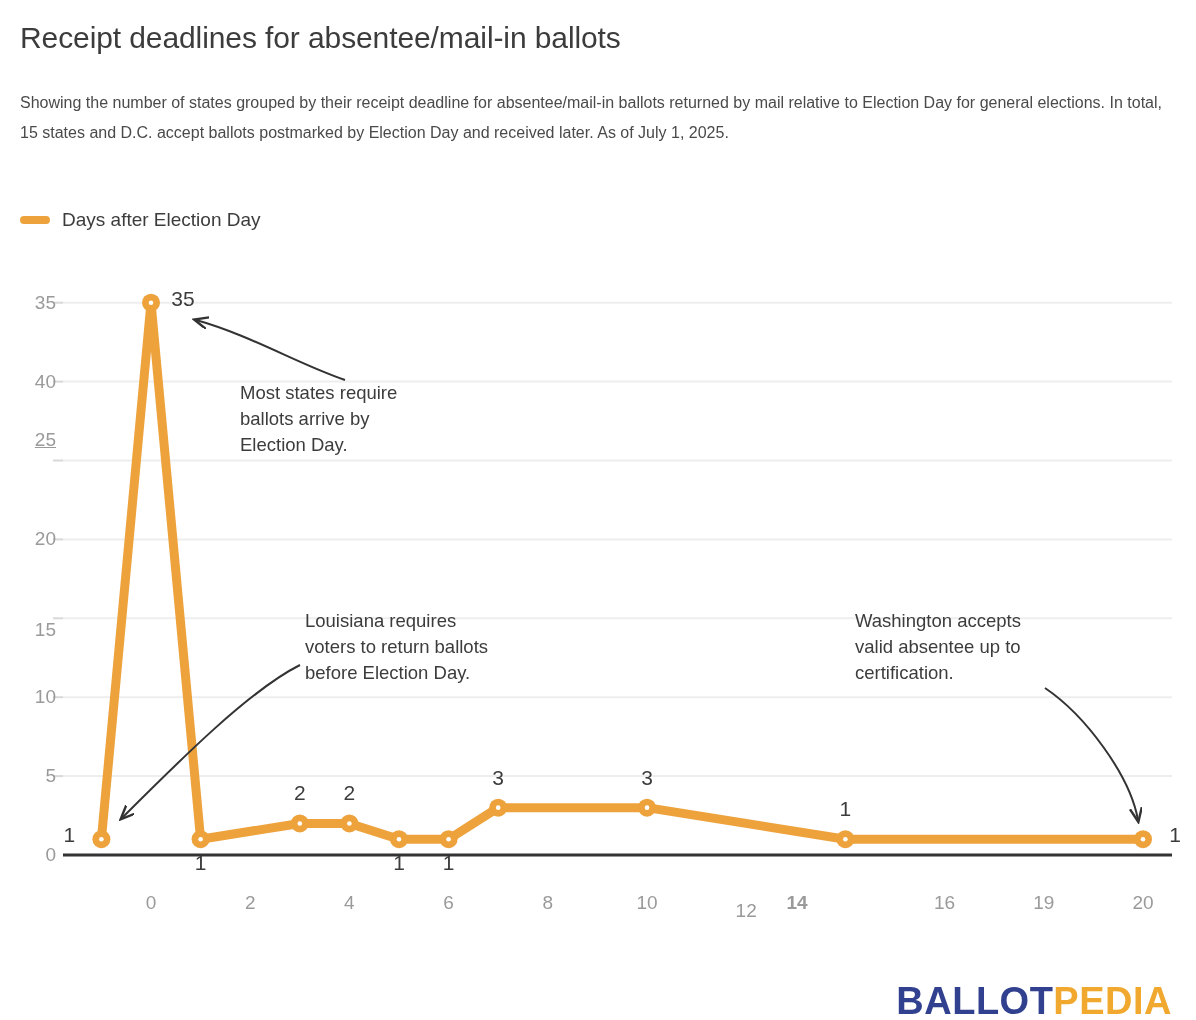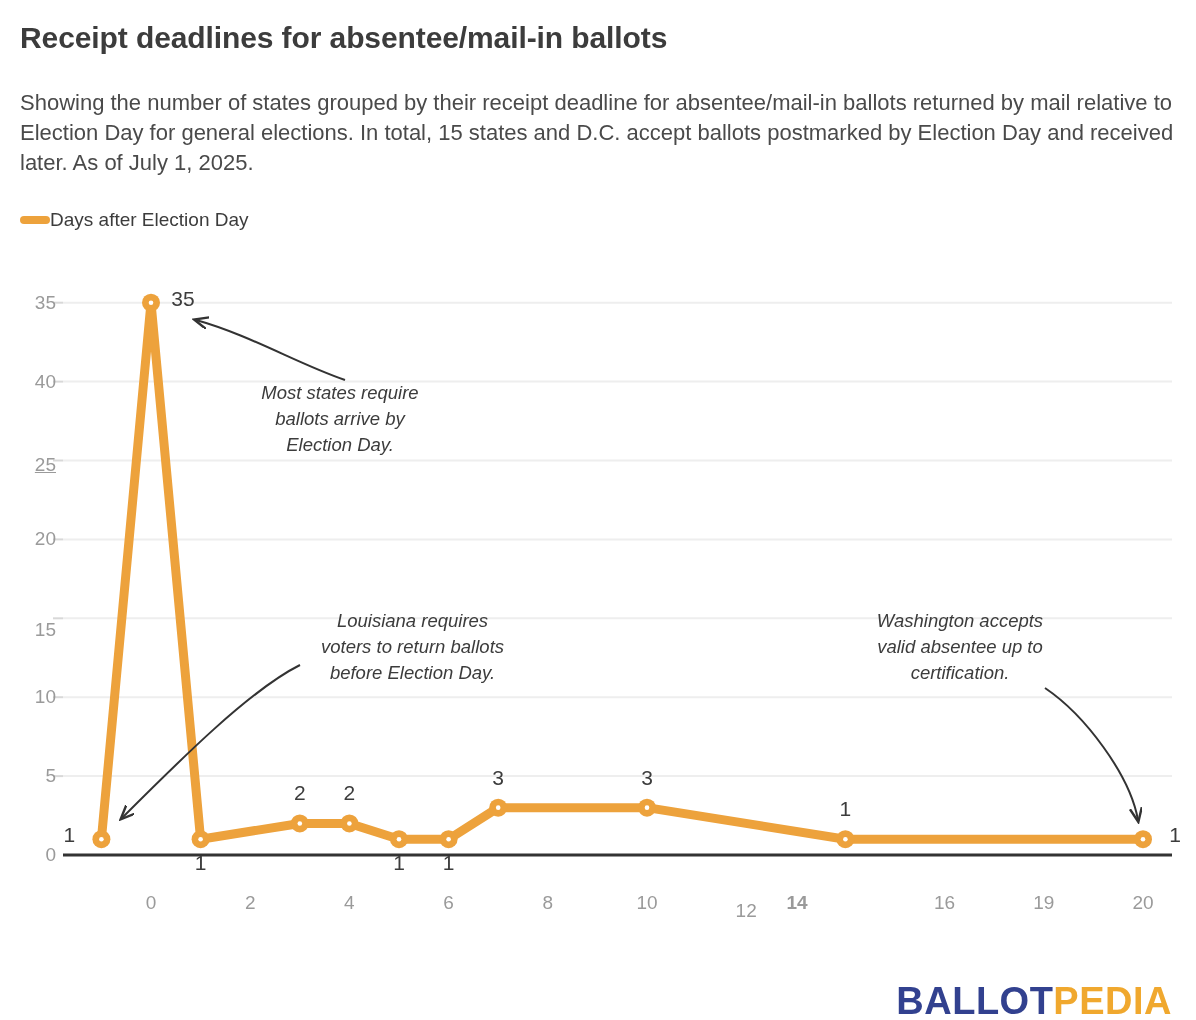--- a/index.html
+++ b/index.html
@@ -8,30 +8,30 @@
     background:#ffffff;
     font-family:"Liberation Sans", sans-serif;
     color:#3c3c3c;
     overflow:hidden;
     position:relative;
   }
   #root{position:relative;width:1196px;height:1020px;}
 
   .title{
     position:absolute;left:20px;top:20px;width:1150px;
-    font-size:30px;font-weight:700;color:#3c3c3c;
+    font-size:30px;font-weight:400;color:#3c3c3c;
     letter-spacing:-0.1px;line-height:36px;
   }
   .subtitle{
     position:absolute;left:20px;top:88px;width:1160px;
-    font-size:22px;font-weight:400;color:#4a4a4a;
+    font-size:16px;font-weight:400;color:#4a4a4a;
     line-height:30px;
   }
 
-  .legend{position:absolute;left:20px;top:209px;display:flex;align-items:center;}
+  .legend{position:absolute;left:20px;top:209px;display:flex;align-items:center;gap:12px;}
   .legend-swatch{width:30px;height:8px;border-radius:4px;background:#eda23c;display:block;}
   .legend-label{font-size:19px;color:#3c3c3c;}
 
   .plot{position:absolute;left:0;top:0;width:1196px;height:1020px;pointer-events:none;}
 
   .ytick{
     position:absolute;right:0;width:46px;text-align:right;
     font-size:19px;color:#9a9a9a;transform:translateY(-50%);
   }
 
@@ -40,21 +40,21 @@
     transform:translateX(-50%);text-align:center;
   }
 
   .dlabel{
     position:absolute;font-size:21px;color:#3c3c3c;
     transform:translateX(-50%);white-space:nowrap;
   }
 
   .anno{
     position:absolute;font-size:18.5px;color:#3c3c3c;line-height:26px;
-    text-align:center;white-space:pre-line;font-style:italic;
+    white-space:pre-line;
   }
 
   .logo{
     position:absolute;right:24px;top:980px;
     font-size:38px;font-weight:bold;letter-spacing:0.5px;
   }
   .logo .b{color:#32418f;}
   .logo .p{color:#f0a82e;}
 </style>
 </head>
@@ -118,21 +118,21 @@
       <path d="M 300,665 C 250,690 180,760 122,818" fill="none" stroke="#333333" stroke-width="2" marker-end="url(#arrowhead)"></path>
       <path d="M 1045,688 C 1085,715 1130,775 1138,820" fill="none" stroke="#333333" stroke-width="2" marker-end="url(#arrowhead)"></path>
     </svg>
 
   <div id="ticks-layer">
       <div class="ytick" style="top: 855px; left: 10px; right: auto; position: absolute;">0</div>
       <div class="ytick" style="top: 776.1px; left: 10px; right: auto; position: absolute;">5</div>
       <div class="ytick" style="top: 697.2px; left: 10px; right: auto; position: absolute;">10</div>
       <div class="ytick" style="top: 618.3px; left: 10px; right: auto; position: absolute; margin-top: 12px;">15</div>
       <div class="ytick" style="top: 539.4px; left: 10px; right: auto; position: absolute;">20</div>
-      <div class="ytick" style="top: 465px; left: 10px; right: auto; position: absolute; text-decoration: underline;">25</div>
+      <div class="ytick" style="top: 440px; left: 10px; right: auto; position: absolute; text-decoration: underline;">25</div>
       <div class="ytick" style="top: 381.6px; left: 10px; right: auto; position: absolute;">40</div>
       <div class="ytick" style="top: 302.7px; left: 10px; right: auto; position: absolute;">35</div>
       <div class="xtick" style="left: 151px;">0</div>
       <div class="xtick" style="left: 250.2px;">2</div>
       <div class="xtick" style="left: 349.4px;">4</div>
       <div class="xtick" style="left: 448.6px;">6</div>
       <div class="xtick" style="left: 547.8px;">8</div>
       <div class="xtick" style="left: 647px;">10</div>
       <div class="xtick" style="left: 746.2px; margin-top: 8px;">12</div>
       <div class="xtick" style="left: 797px; font-weight: bold;">14</div>

